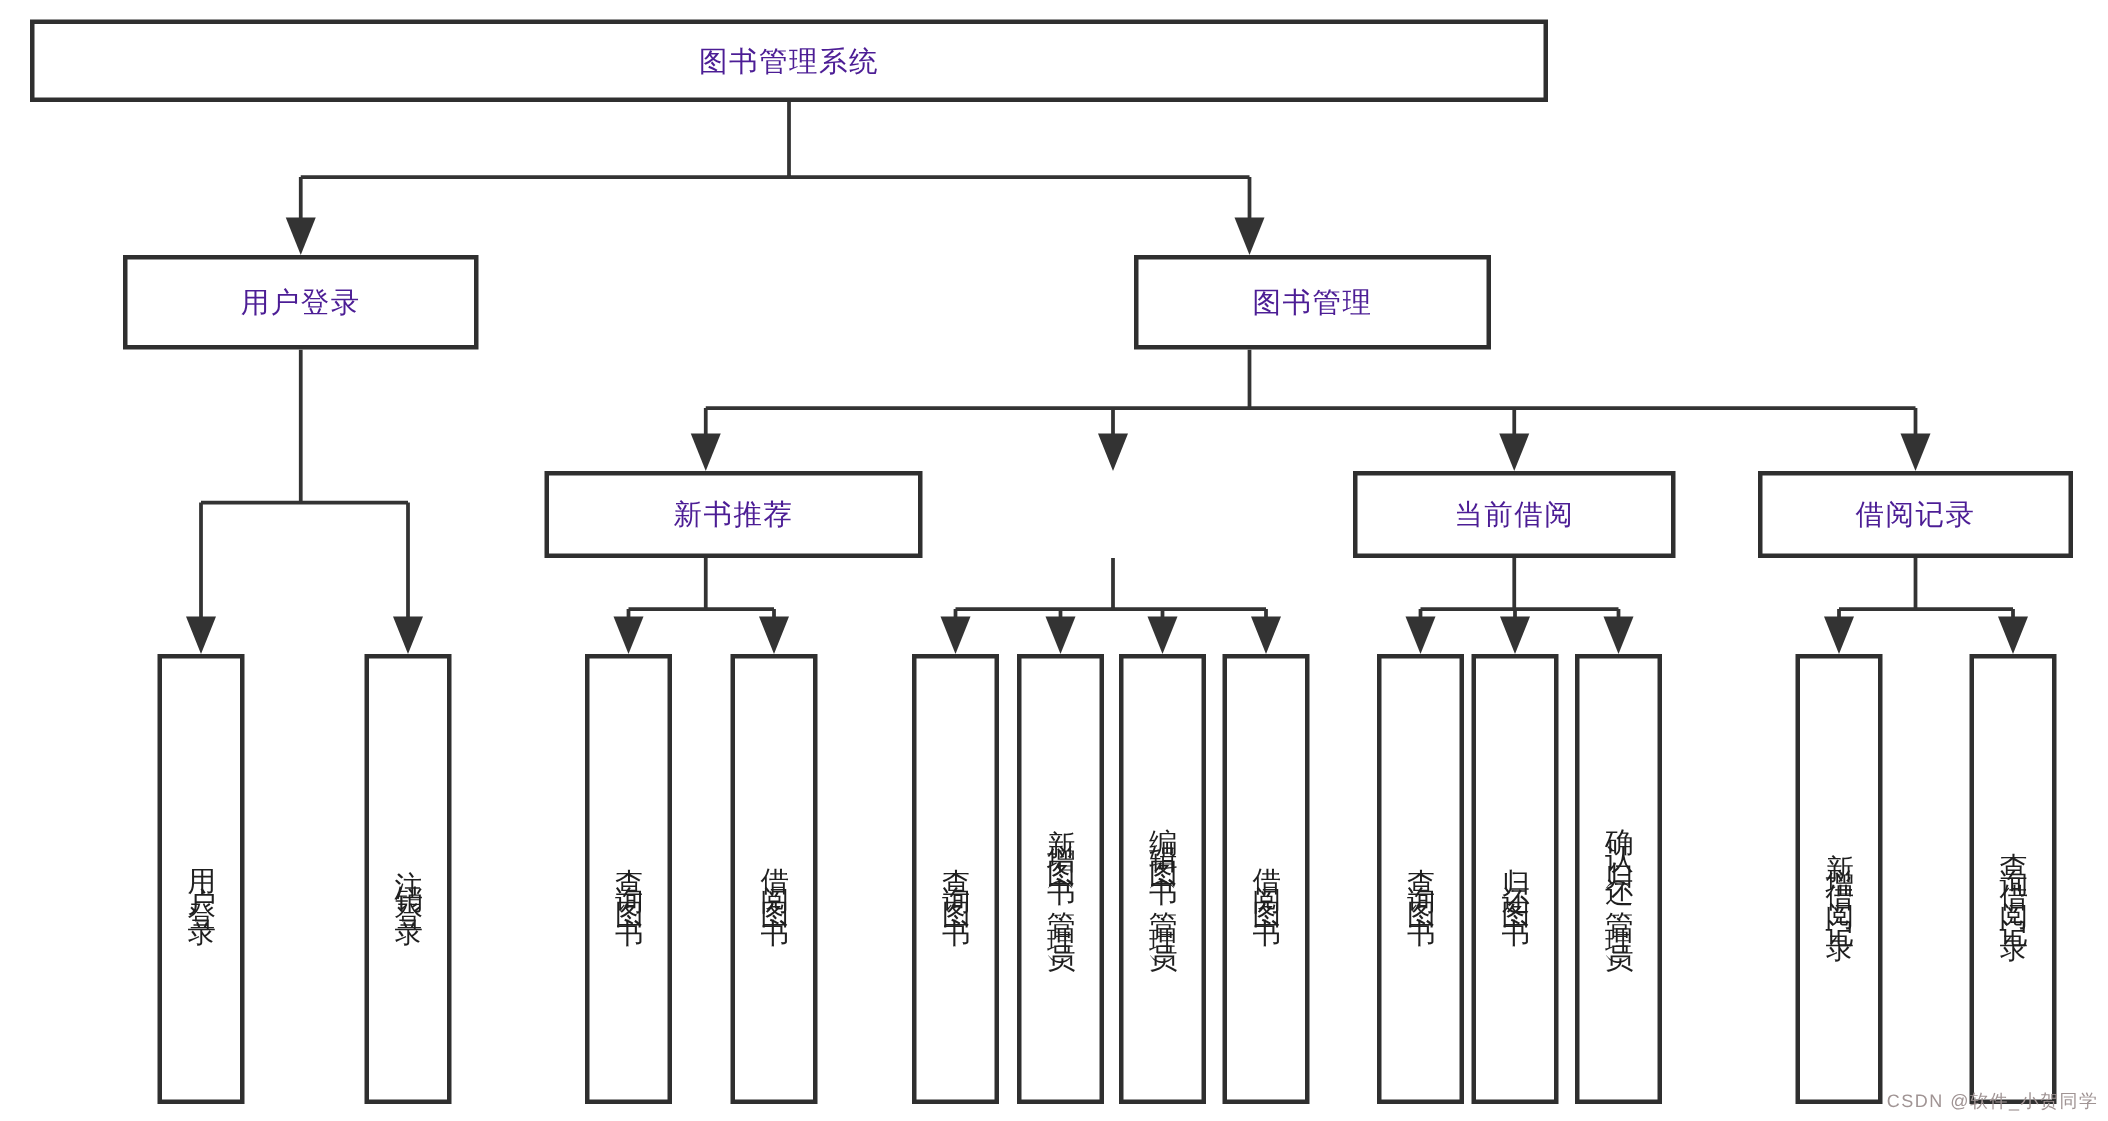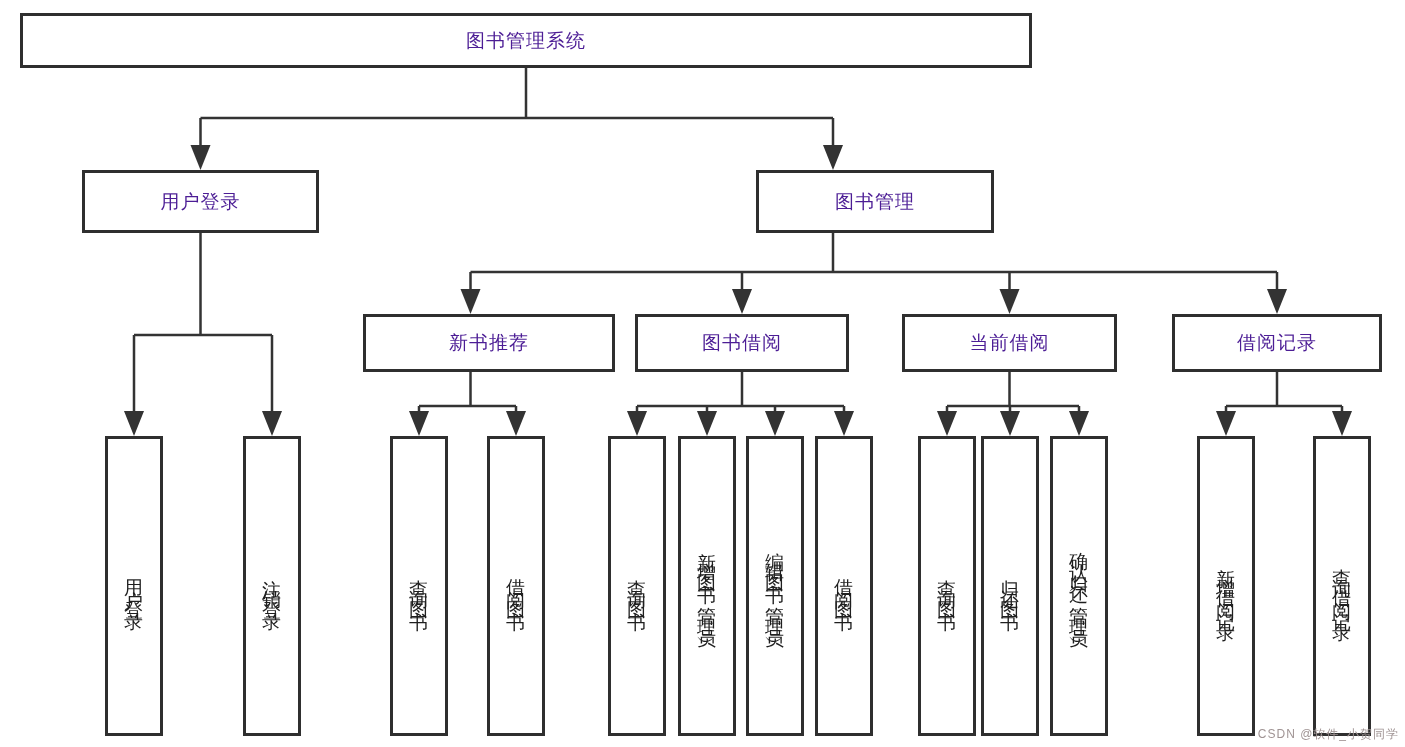--- a/index.html
+++ b/index.html
@@ -109,23 +109,20 @@
   <div class="hbox" style="left:82px; top:170px; width:237px; height:63px;">
     <span>用户登录</span>
   </div>
   <div class="hbox" style="left:736px; top:170px; width:238px; height:63px;margin-left:20px;">
     <span>图书管理</span>
   </div>
 
   <div class="hbox" style="left:363px; top:314px; width:252px; height:58px;">
     <span>新书推荐</span>
   </div>
-  <div class="hbox" style="left:635px; top:314px; width:214px; height:58px;">
-    <span>图书借阅</span>
-  </div>
   <div class="hbox" style="left:1172px; top:314px; width:210px; height:58px;">
     <span>借阅记录</span>
   </div>
   <div class="hbox" style="left:902px; top:314px; width:215px; height:58px;">
     <span>当前借阅</span>
   </div>
 
   <div class="vbox" style="left:105px;">
     <span>用户登录</span>
   </div>

